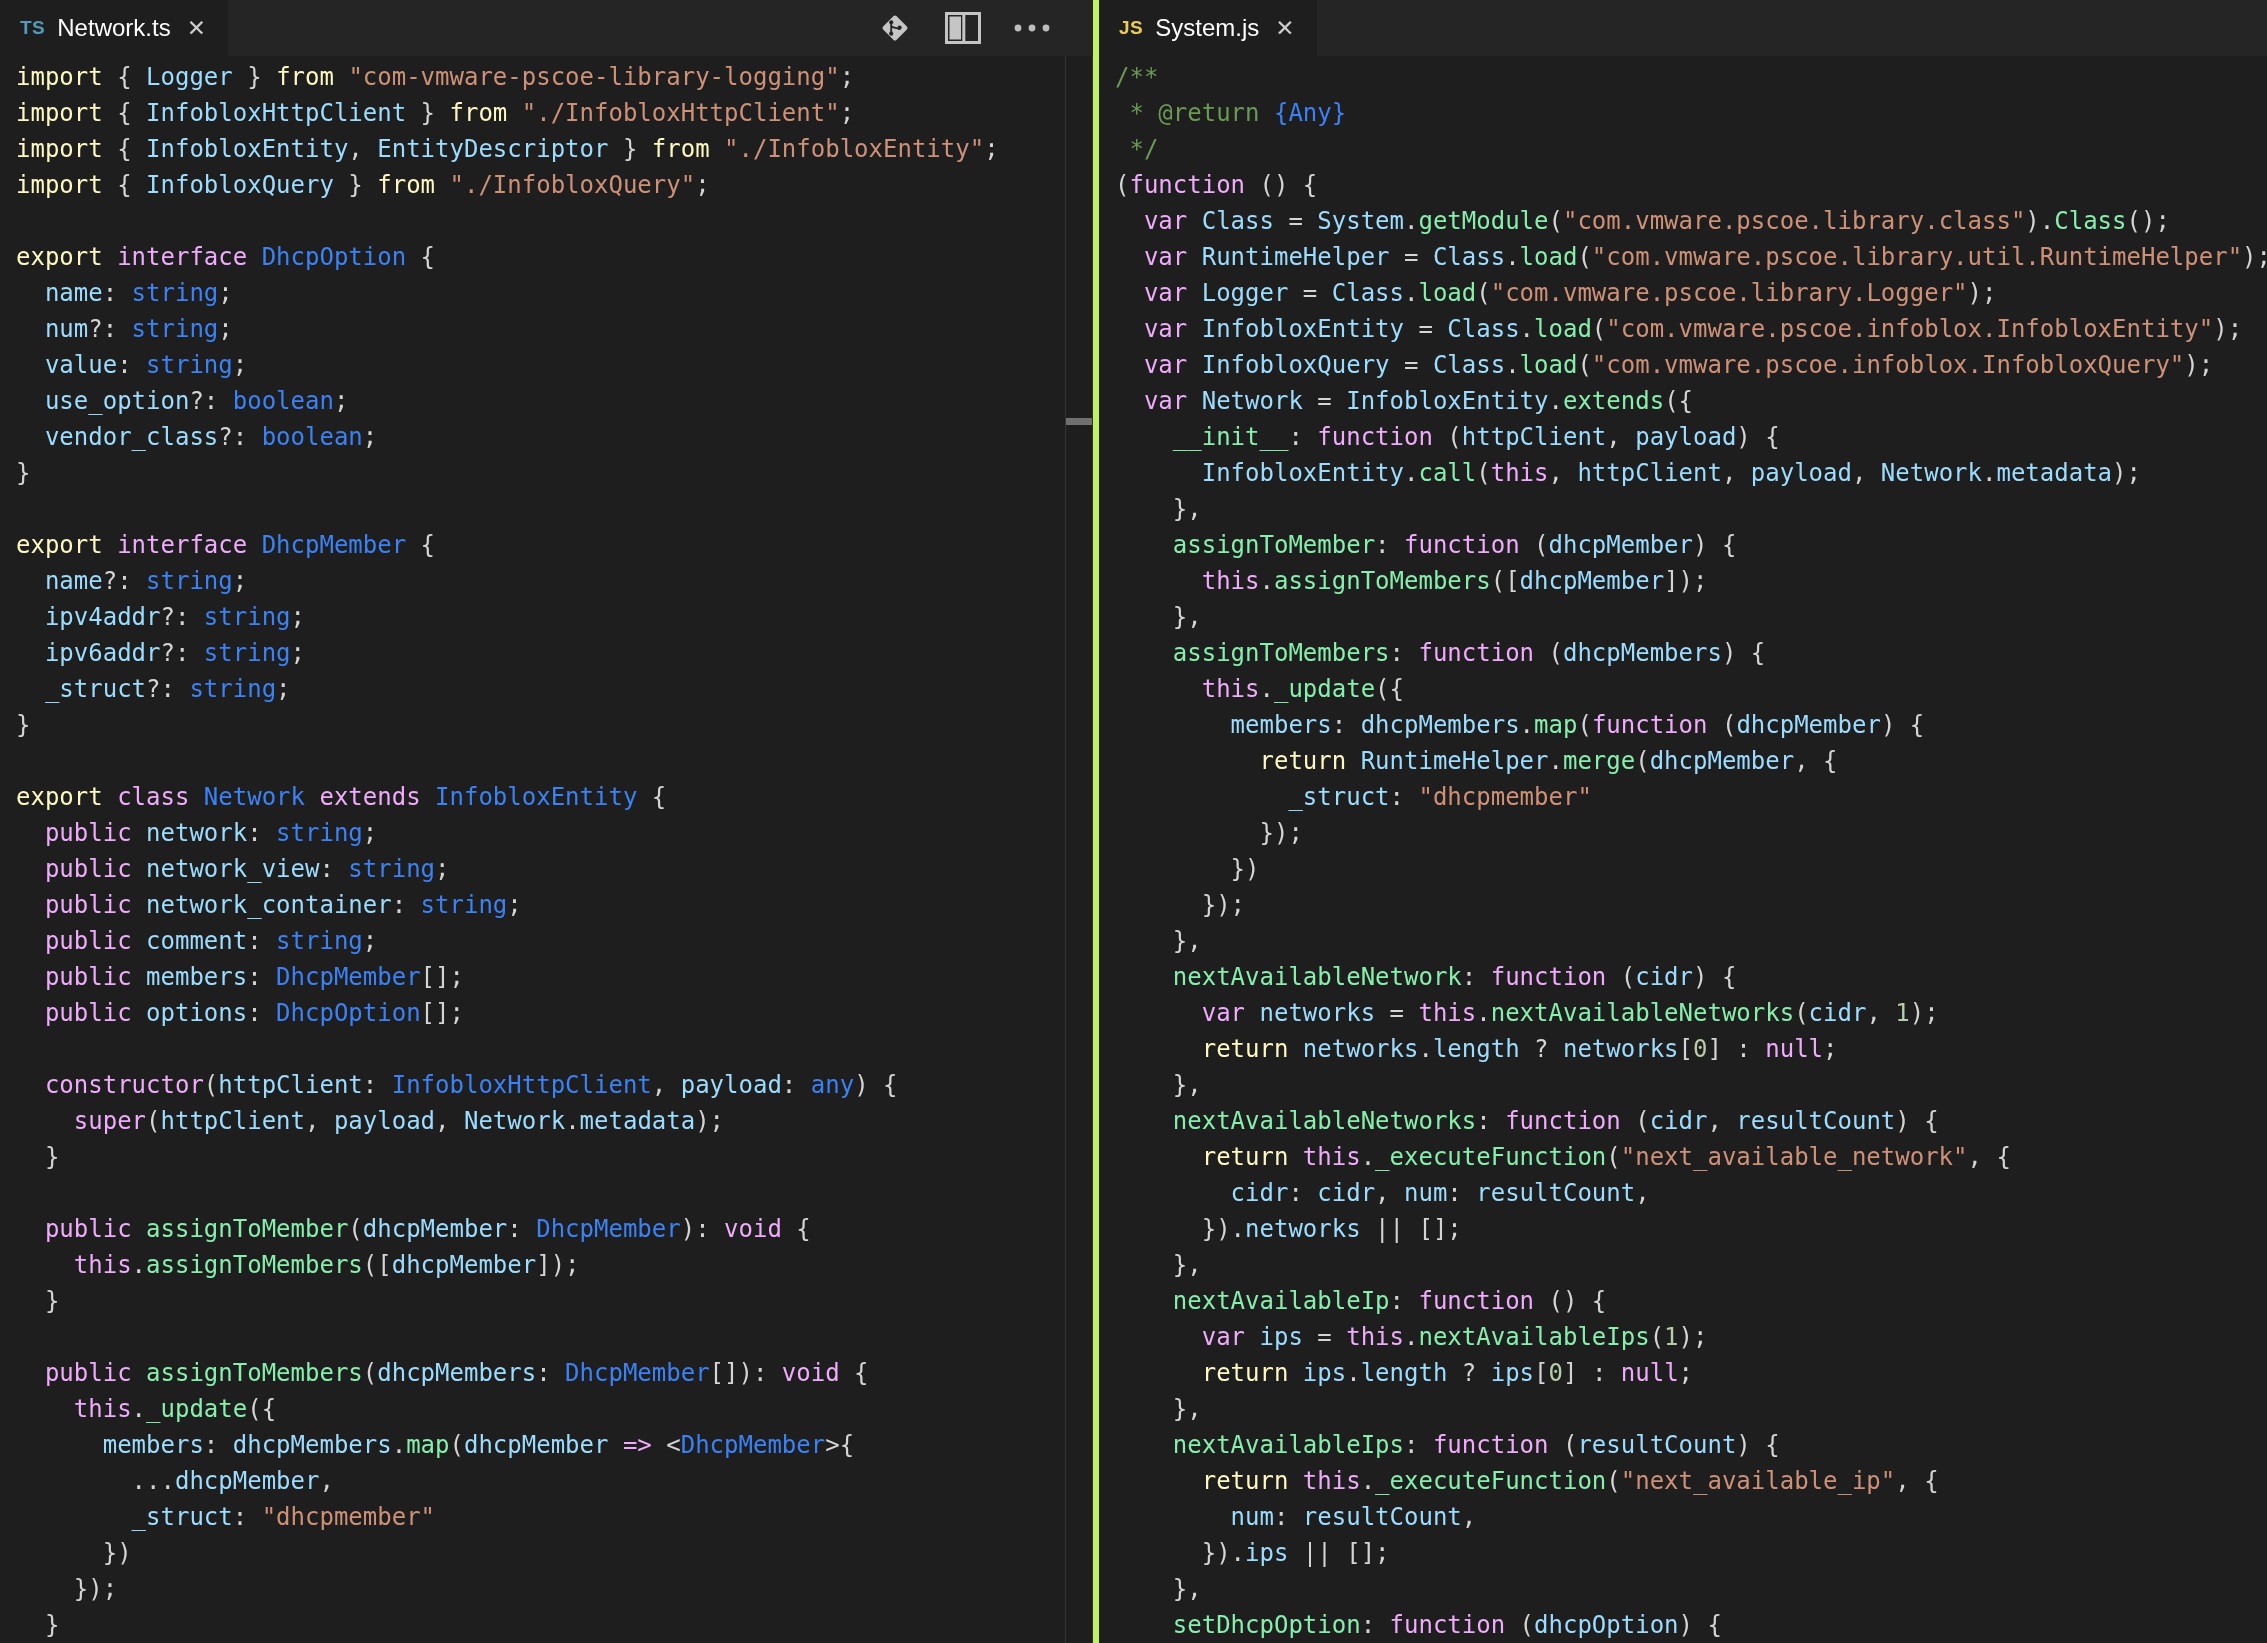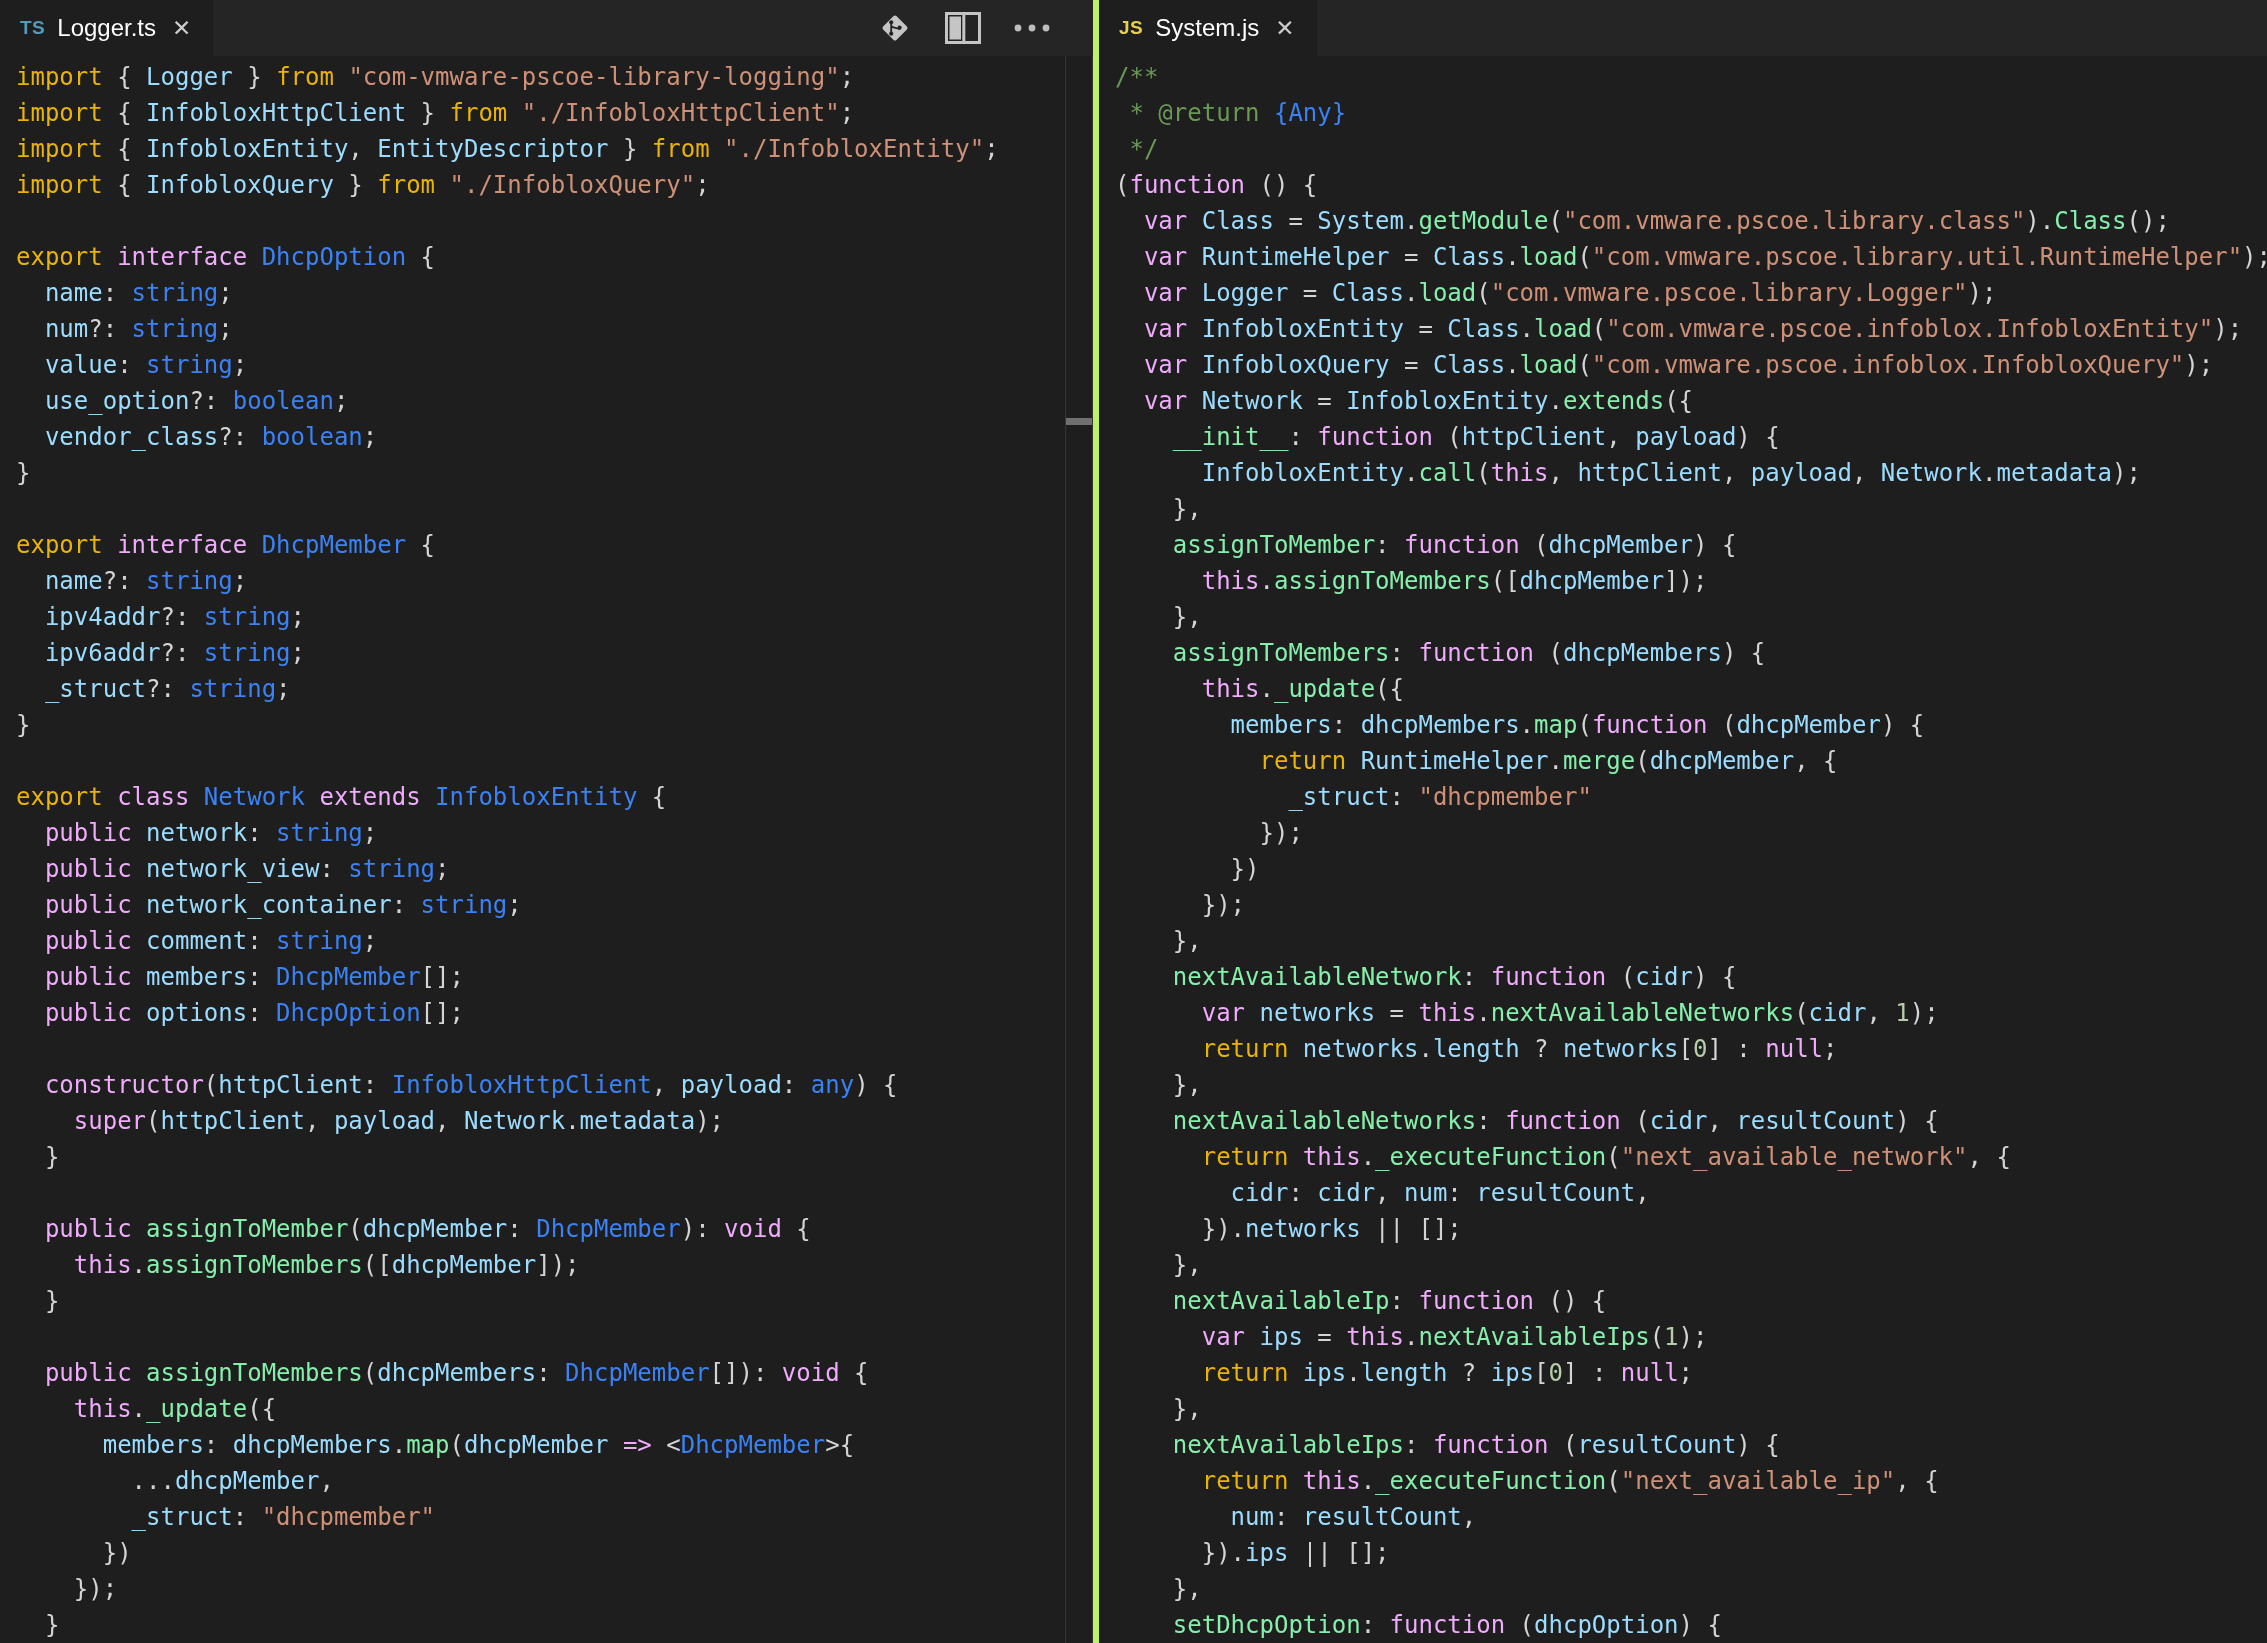--- a/index.html
+++ b/index.html
@@ -20,30 +20,30 @@
   .code{flex:1;overflow:hidden;padding:3px 0 0 16px;
         font:24px/36px "DejaVu Sans Mono",monospace;white-space:pre;color:#d4d4d4;}
   .group.left .code{width:1065px;box-sizing:border-box;}
   .cl{height:36px;}
   
   .scrollcol{position:absolute;top:56px;right:0;bottom:0;width:28px;background:var(--editor-bg,#1e1e1e);
              border-left:1px solid var(--divider-border,#343434);border-right:1px solid var(--divider-border,#343434);
              box-sizing:border-box;}
   .scrollcol .handle{position:absolute;top:362px;left:0;width:100%;height:7px;background:var(--scroll-handle,#707070);cursor:grab;}
 </style>
-<style>.tk-k{color:#eab308}.tk-b{color:#f0abfc}.tk-t{color:#3b82f6}.tk-v{color:#9CDCFE}.tk-f{color:#86efac}.tk-s{color:#CE9178}.tk-n{color:#B5CEA8}.tk-c{color:#6A9955}.tk-p{color:#D4D4D4}</style></head>
+<style>.tk-k{color:#fef9c3}.tk-b{color:#f0abfc}.tk-t{color:#3b82f6}.tk-v{color:#9CDCFE}.tk-f{color:#86efac}.tk-s{color:#CE9178}.tk-n{color:#B5CEA8}.tk-c{color:#6A9955}.tk-p{color:#D4D4D4}</style></head>
 <body>
 
 <div class="workbench">
 
   <section class="group left">
     <div class="tabbar">
       <div class="tab active">
         <span class="badge ts">TS</span>
-        <span class="tlabel">Logger.ts</span>
+        <span class="tlabel">Network.ts</span>
         <span class="close">✕</span>
       </div>
       <div class="actions">
         <span class="abtn">
           <svg width="36" height="36" viewBox="0 0 36 36">
             <rect x="8.6" y="8.6" width="18.8" height="18.8" rx="2" transform="rotate(45 18 18)" fill="#c5c5c5"></rect>
             <g fill="#252526" stroke="#252526">
               <circle cx="14.2" cy="12.3" r="2.1" stroke="none"></circle>
               <circle cx="14.2" cy="23.7" r="2.1" stroke="none"></circle>
               <circle cx="22.6" cy="17.6" r="2.1" stroke="none"></circle>

